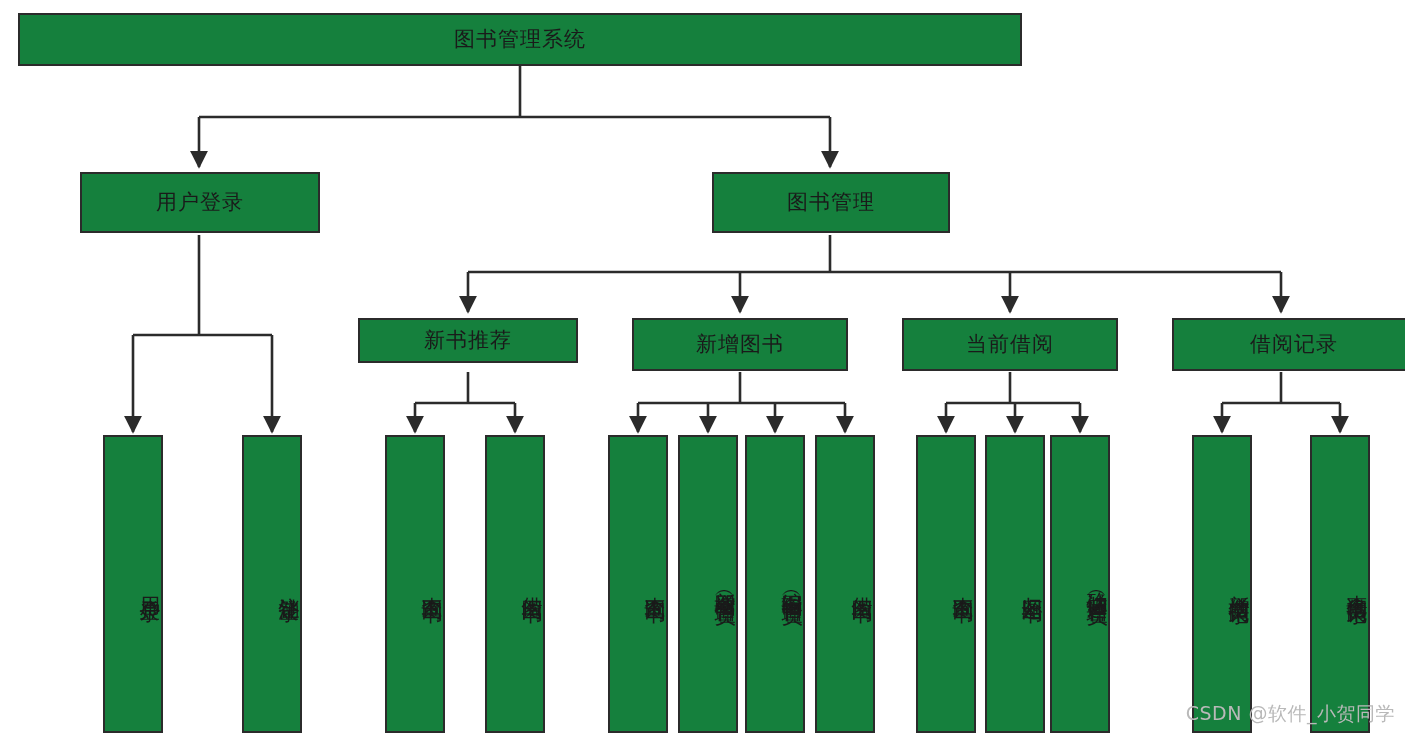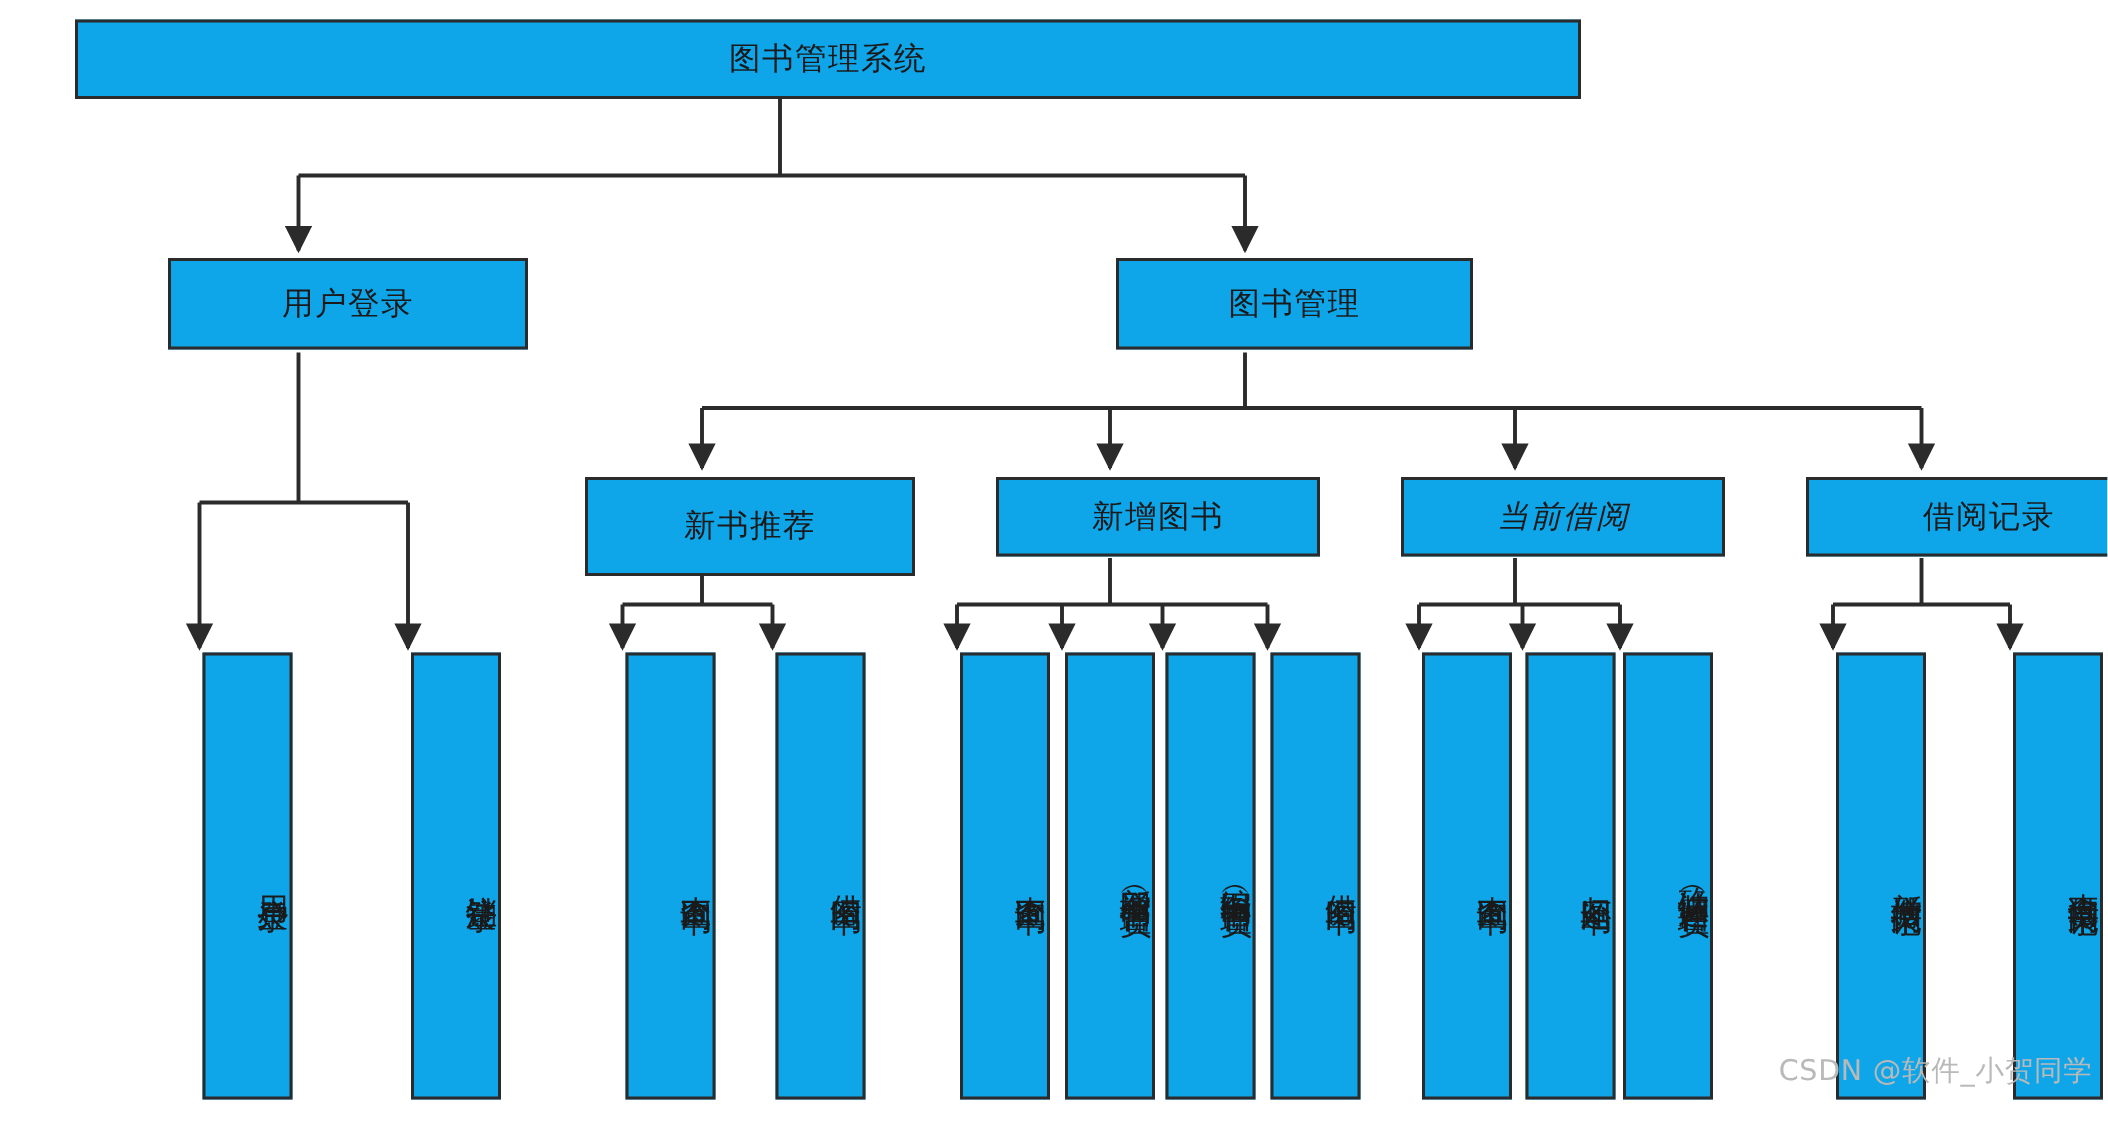--- a/index.html
+++ b/index.html
@@ -23,26 +23,25 @@
     left: 0;
     top: 0;
     width: 1405px;
     height: 747px;
     pointer-events: none;
   }
   .node {
     position: absolute;
     box-sizing: border-box;
     border: 2px solid #2b2b2b;
-    background: #0ea5e9;
+    background: #15803d;
     display: flex;
     align-items: center;
     justify-content: center;
     color: #1a1a1a;
-    margin-left: 32px;
   }
   .node.horiz {
     font-size: 21px;
     letter-spacing: 1px;
     line-height: 1.1;
     white-space: nowrap;
   }
   .node.vert {
     writing-mode: vertical-rl;
     text-orientation: upright;
@@ -130,29 +129,29 @@
   </div>
 
   <div class="node horiz" style="left:80px; top:172px; width:240px; height:61px;">
     <span>用户登录</span>
   </div>
 
   <div class="node horiz" style="left:712px; top:172px; width:238px; height:61px;">
     <span>图书管理</span>
   </div>
 
-  <div class="node horiz" style="left:358px; top:318px; width:220px; height:66px;">
+  <div class="node horiz" style="left:358px; top:318px; width:220px; height:45px;">
     <span>新书推荐</span>
   </div>
 
   <div class="node horiz" style="left:632px; top:318px; width:216px; height:53px;">
     <span>新增图书</span>
   </div>
 
-  <div class="node horiz" style="left:902px; top:318px; width:216px; height:53px;font-style:italic;">
+  <div class="node horiz" style="left:902px; top:318px; width:216px; height:53px;">
     <span>当前借阅</span>
   </div>
 
   <div class="node horiz" style="left:1172px; top:318px; width:244px; height:53px;">
     <span>借阅记录</span>
   </div>
 
   <div class="node vert" style="left:103px; top:435px; width:60px; height:298px;">
     <span class="vtext">用户登录</span>
   </div>

